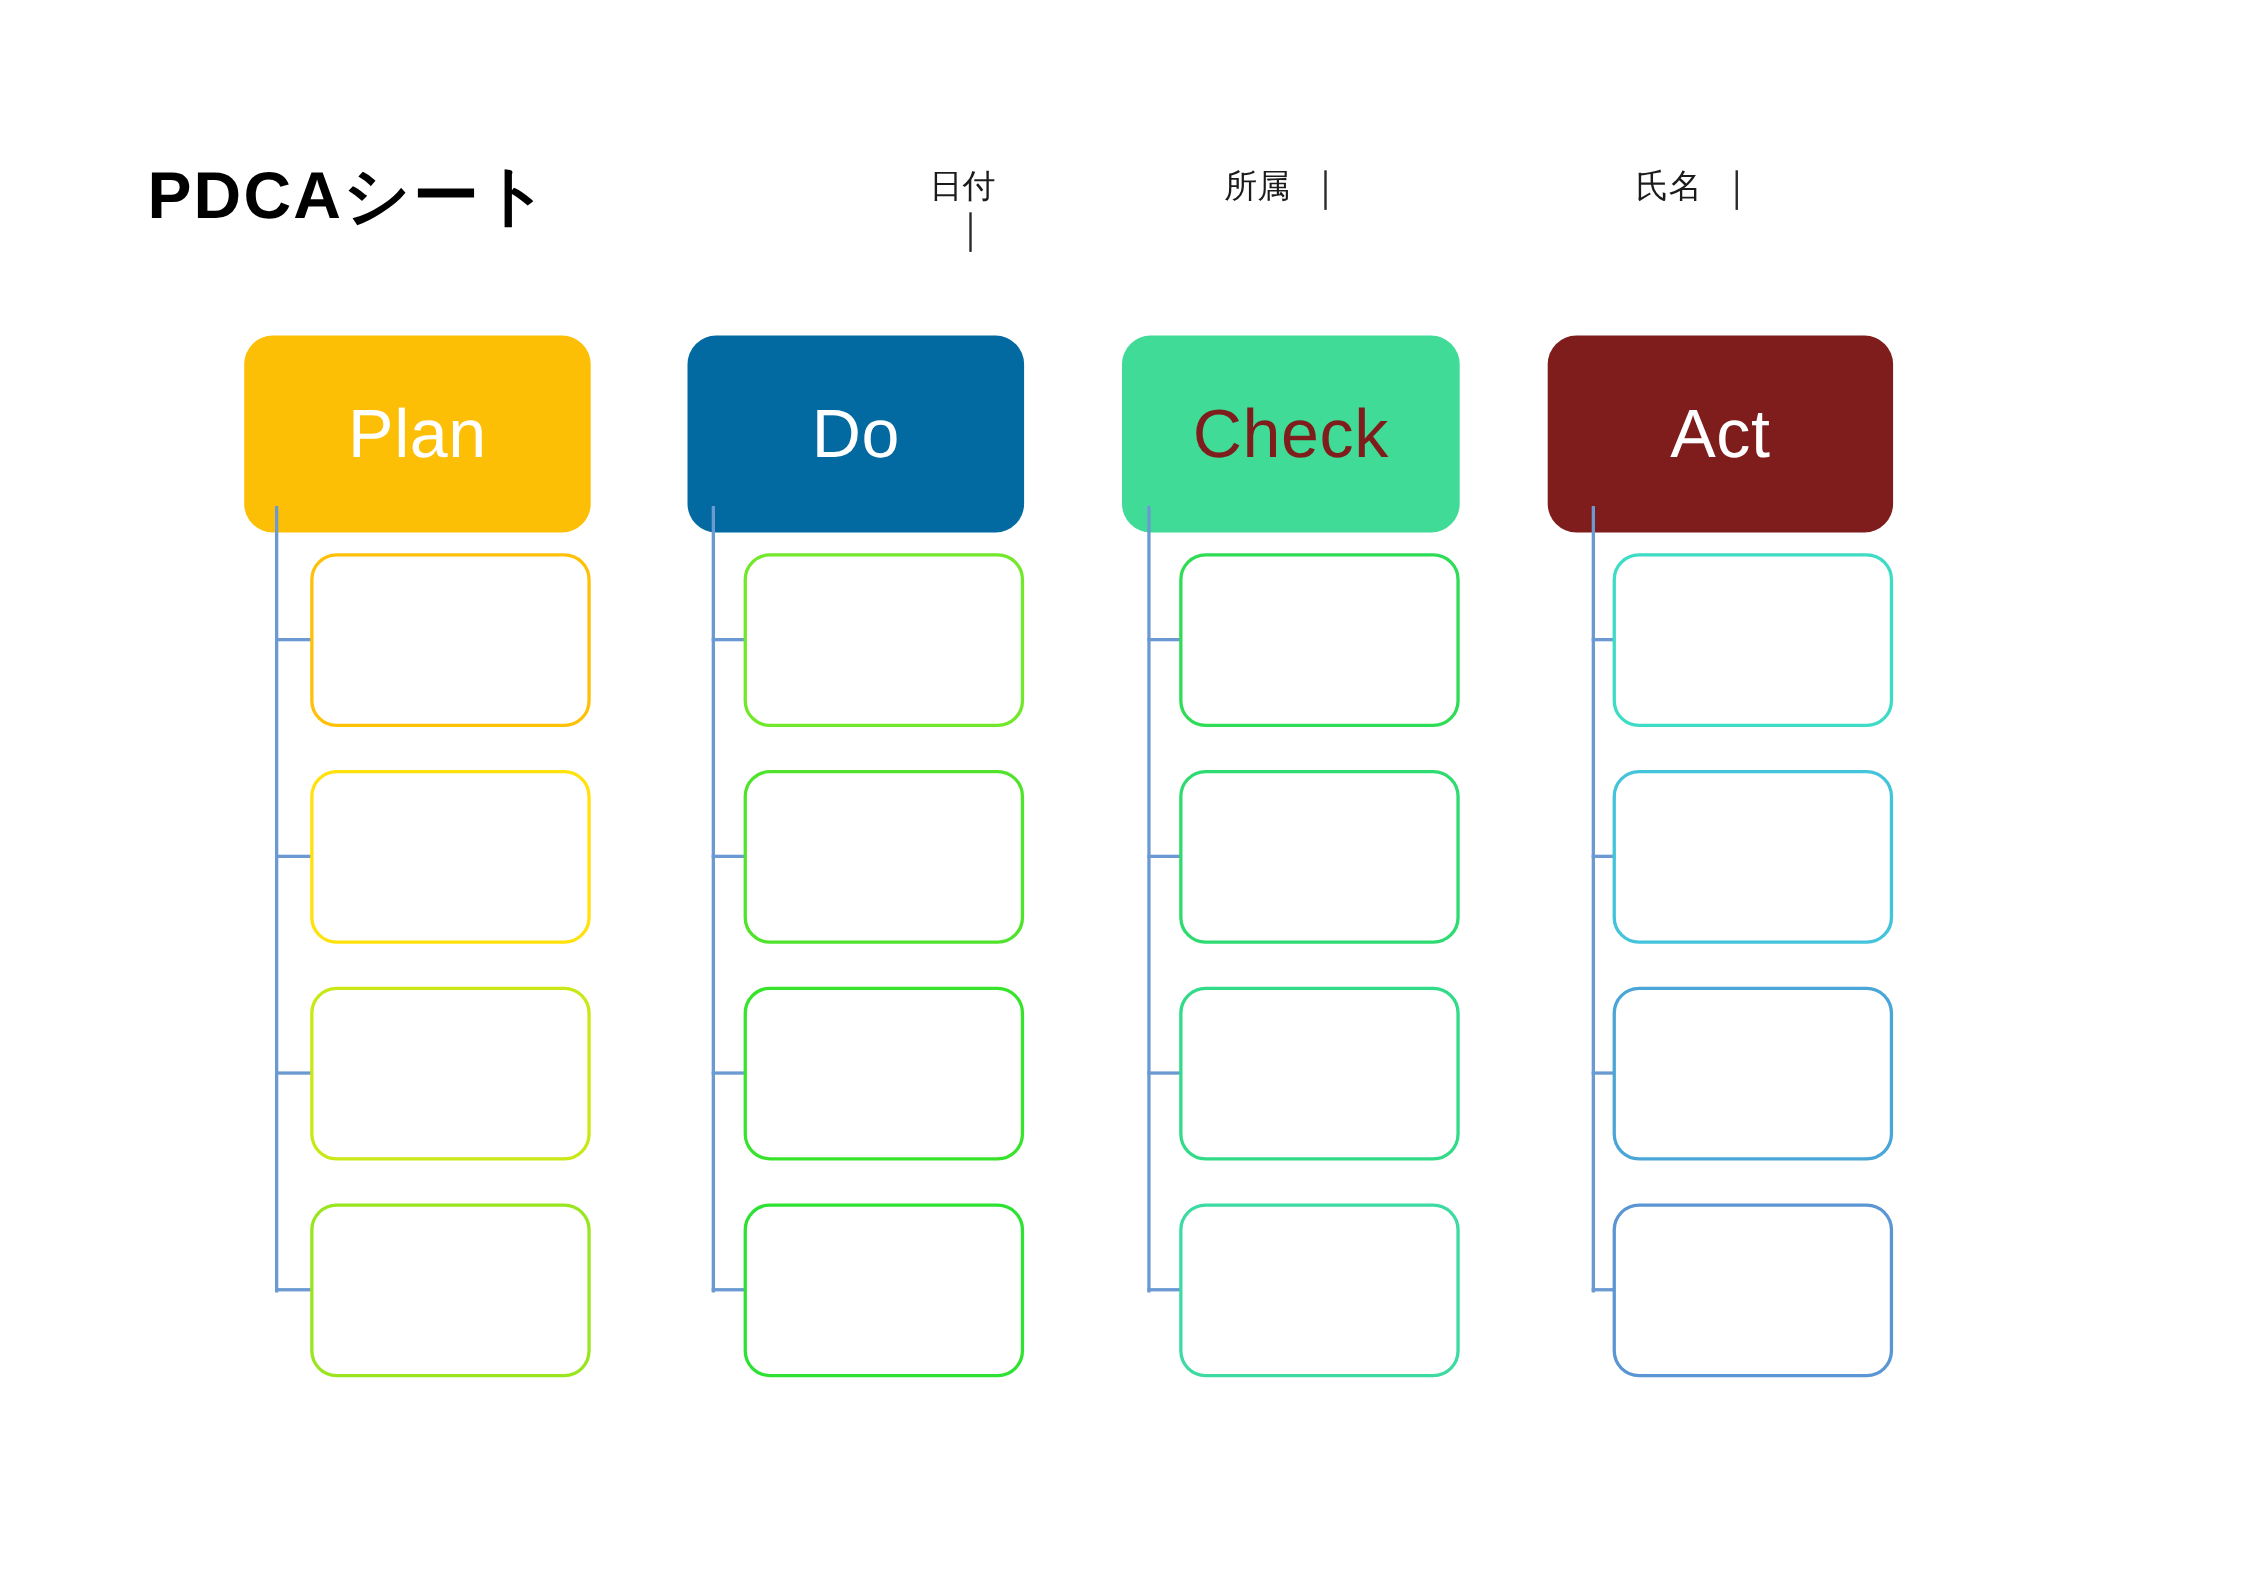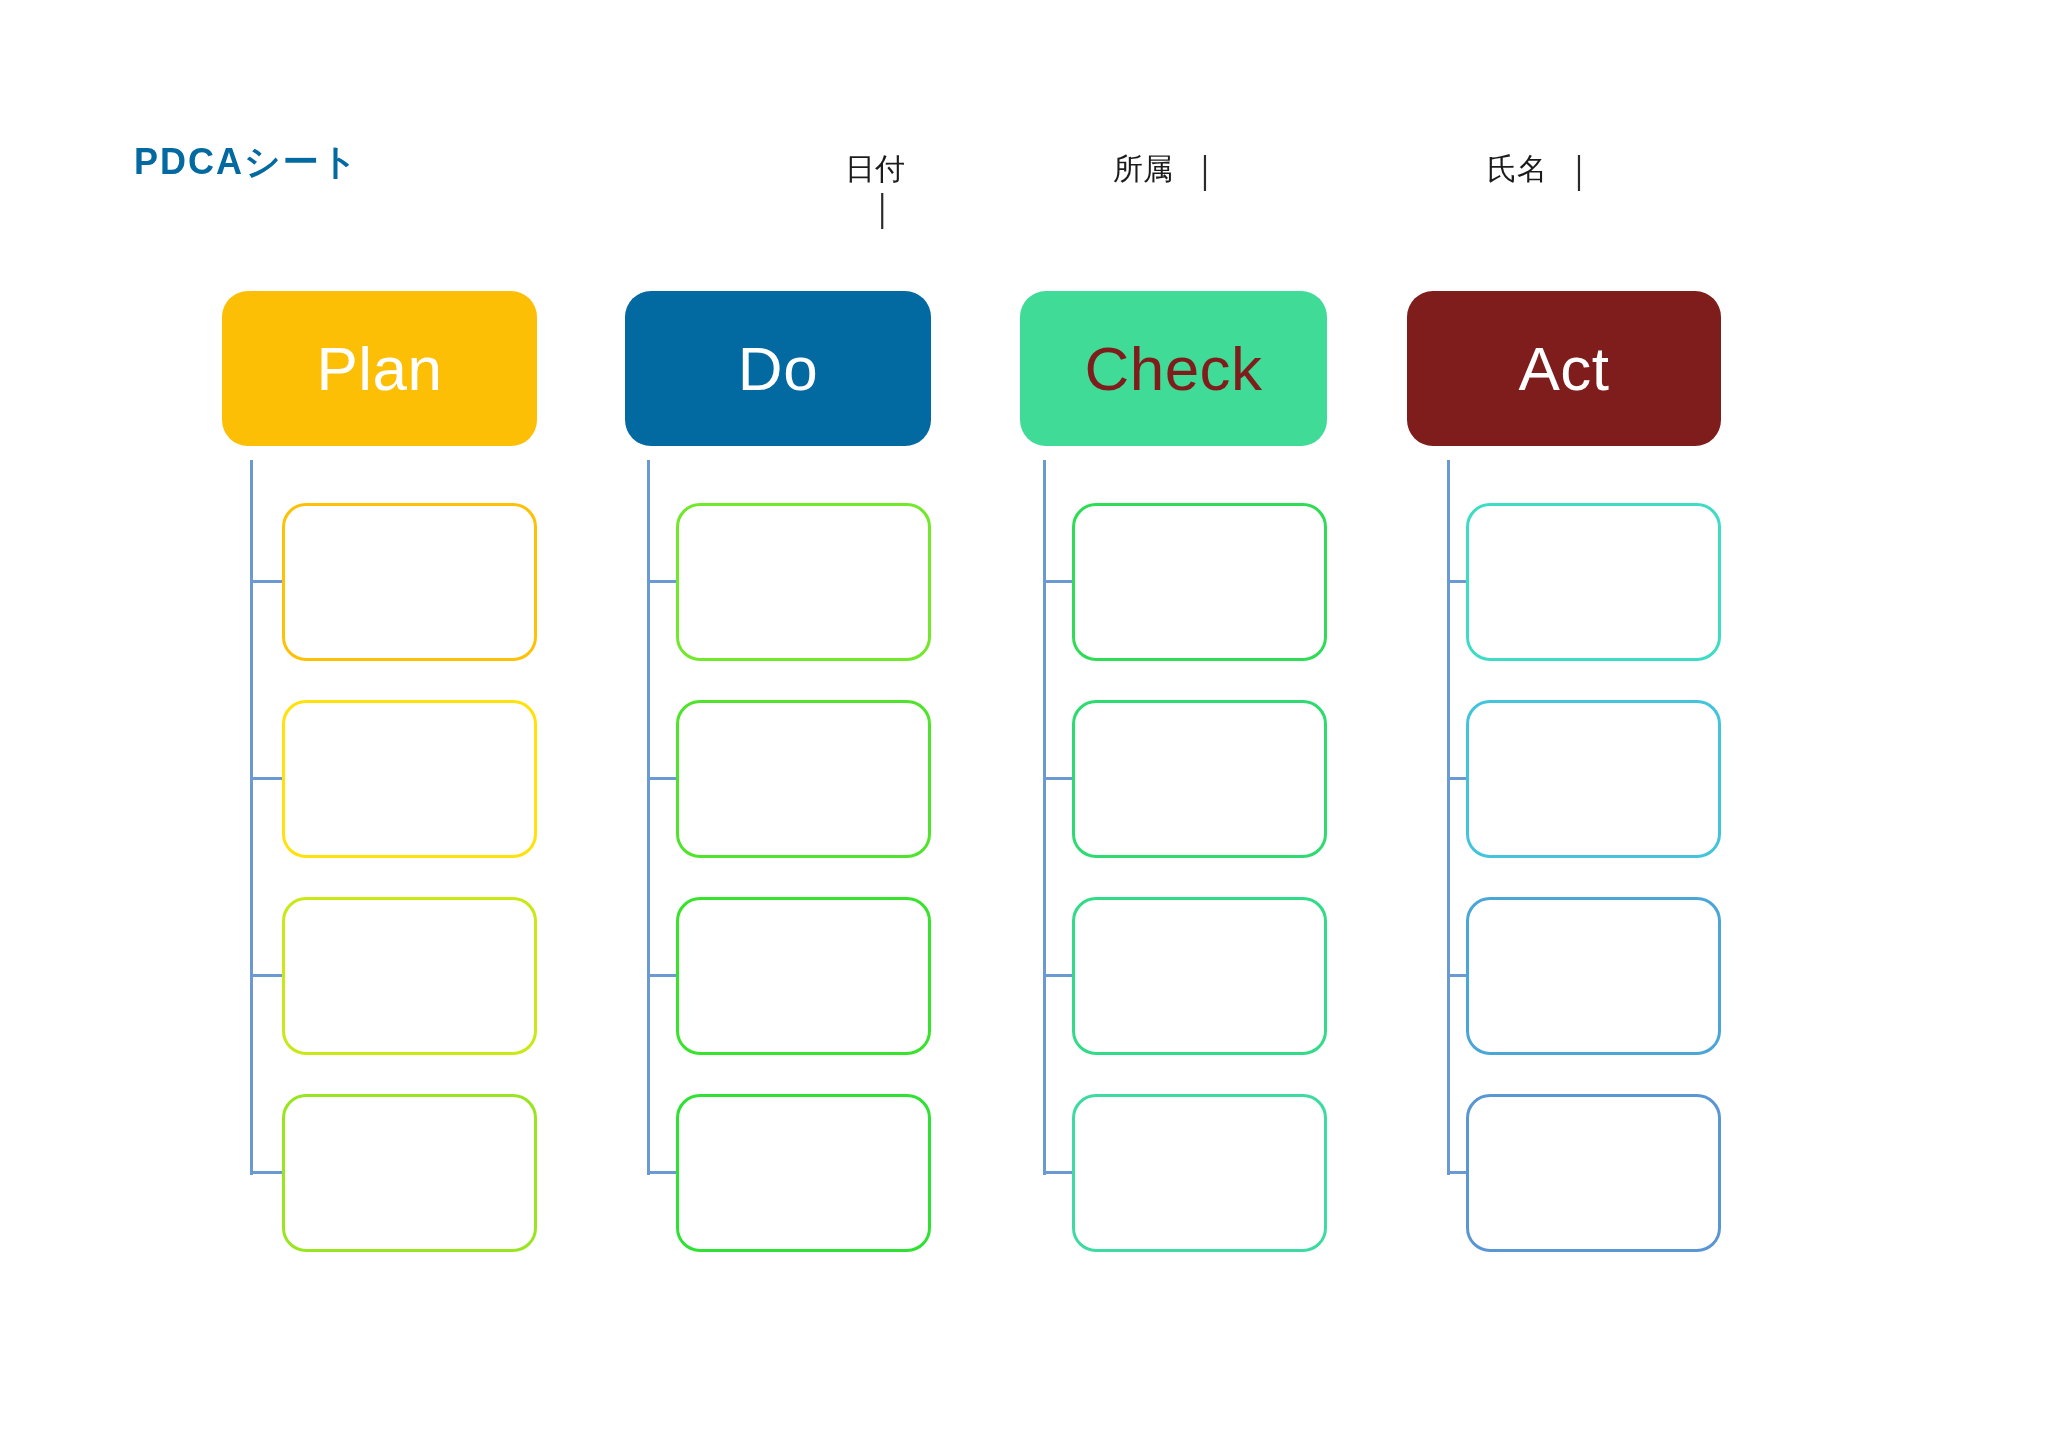--- a/index.html
+++ b/index.html
@@ -9,42 +9,42 @@
     font-family: "Liberation Sans", sans-serif;
     position: relative;
     overflow: hidden;
   }
   .sheet { position: absolute; inset: 0; }
 
   
   .title {
     position: absolute; left: 134px; top: 138px;
     margin: 0;
-    font-size: 36px; font-weight: 700; letter-spacing: 2px;
-    color: #0369a1;
+    font-size: 60px; font-weight: 700; letter-spacing: 2px;
+    color: #000000;
   }
 
   
   .meta-field {
     position: absolute; top: 149px;
     display: flex; align-items: center;
     font-size: 30px; font-weight: 300; color: #1b1b1b;
   }
   .meta-field .bar {
     margin-left: 14px;
     font-size: 36px; font-weight: 100; color: #2a2a2a;
     line-height: 1;
   }
   .meta-date { left: 845px; flex-direction: column; }
   .meta-dept { left: 1113px; }
   .meta-name { left: 1487px; }
 
   
   .header {
-    position: absolute; top: 291px; height: 155px;
+    position: absolute; top: 305px; height: 179px;
     border-radius: 26px;
     display: flex; align-items: center; justify-content: center;
   }
   .header-label {
     font-size: 62px; font-weight: 400; letter-spacing: 0.5px;
   }
   .col-plan  .header { left: 222px;  width: 315px; }
   .col-do    .header { left: 625px;  width: 306px; }
   .col-check .header { left: 1020px; width: 307px; }
   .col-act   .header { left: 1407px; width: 314px; }

